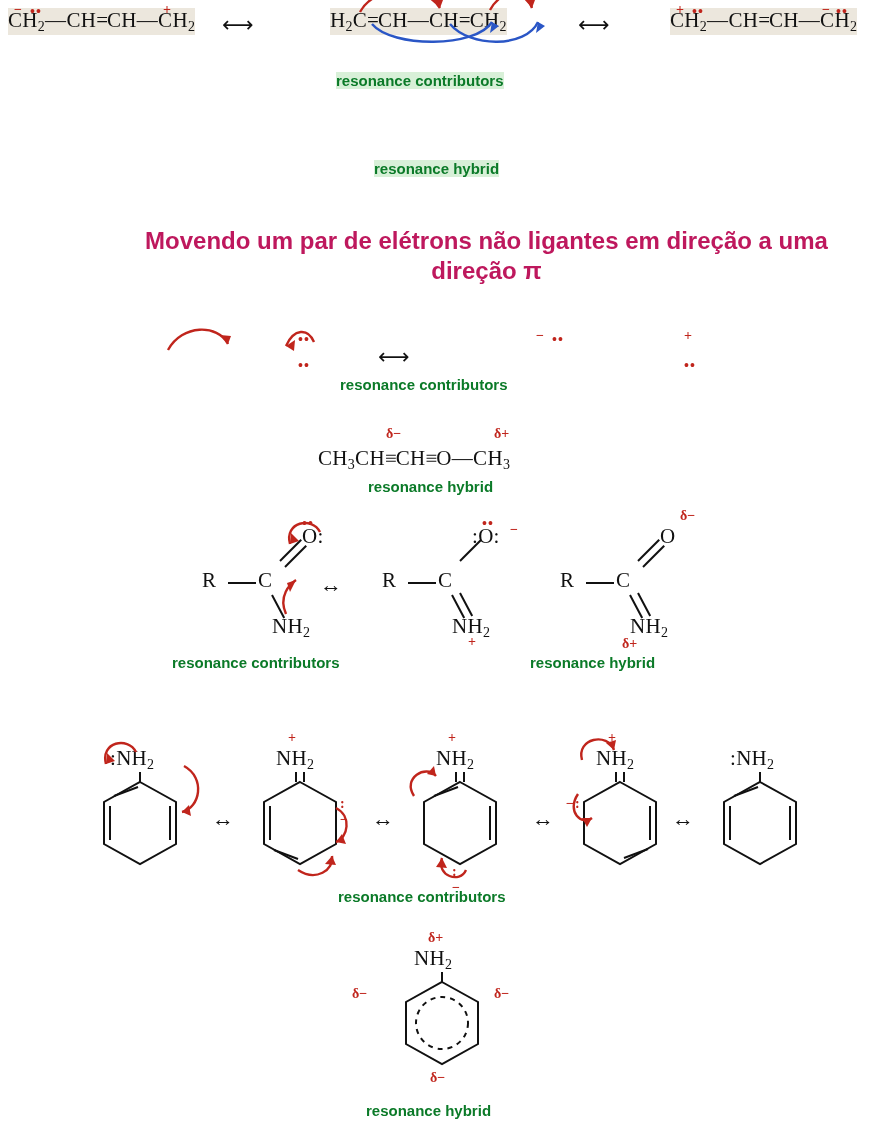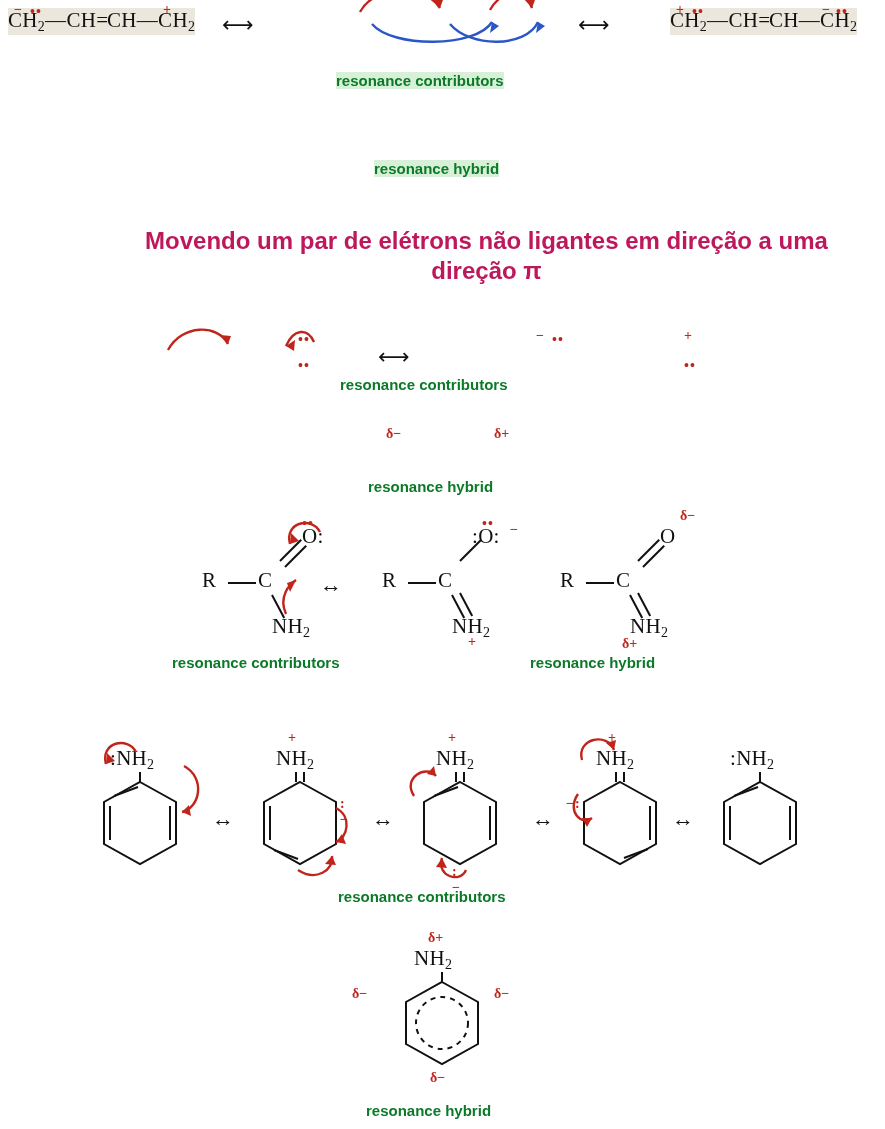--- a/index.html
+++ b/index.html
@@ -40,20 +40,23 @@
 
     <div class="abs hl" style="left:8px;top:8px;">
       <span class="abs redsm" style="left:6px;top:-6px;">−</span>
       <span class="abs redsm" style="left:22px;top:-4px;letter-spacing:1px;">••</span>
       <span class="chem">CH<span class="sub">2</span></span><span class="chem">—CH<span style="letter-spacing:-1px;">=</span>CH—CH<span class="sub">2</span></span>
       <span class="abs redsm" style="left:155px;top:-6px;">+</span>
     </div>
 
     <div class="abs dblarrow" style="left:222px;top:12px;">⟷</div>
 
+    <div class="abs hl" style="left:330px;top:8px;">
+      <span class="chem">H<span class="sub">2</span>C<span style="letter-spacing:-1px;">=</span>CH—CH<span style="letter-spacing:-1px;">=</span>CH<span class="sub">2</span></span>
+    </div>
 
     <svg class="abs" style="left:330px;top:-22px;" width="240" height="60">
       <path d="M30,34 C45,6 95,6 110,30" fill="none" stroke="#c0251c" stroke-width="2.4"></path>
       <path d="M110,30 l-8,-9 l11,1 z" fill="#c0251c"></path>
       <path d="M160,32 C172,10 196,12 202,30" fill="none" stroke="#c0251c" stroke-width="2.4"></path>
       <path d="M202,30 l-8,-9 l11,1 z" fill="#c0251c"></path>
       <path d="M42,46 C62,70 146,70 162,44" fill="none" stroke="#2a56c6" stroke-width="2.4"></path>
       <path d="M162,44 l-2,11 l9,-7 z" fill="#2a56c6"></path>
       <path d="M120,46 C140,70 196,70 208,44" fill="none" stroke="#2a56c6" stroke-width="2.4"></path>
       <path d="M208,44 l-2,11 l9,-7 z" fill="#2a56c6"></path>
@@ -93,20 +96,23 @@
 
     <div class="abs dblarrow" style="left:378px;top:24px;">⟷</div>
 
     <span class="abs redsm" style="left:536px;top:8px;">−</span>
     <span class="abs redsm" style="left:552px;top:12px;letter-spacing:1px;">••</span>
     <span class="abs redsm" style="left:684px;top:8px;">+</span>
     <span class="abs redsm" style="left:684px;top:38px;letter-spacing:1px;">••</span>
 
     <div class="abs green" style="left:340px;top:56px;">resonance contributors</div>
 
+    <div class="abs chem" style="left:318px;top:126px;">
+      CH<span class="sub">3</span>CH<span style="letter-spacing:-1px;">≡</span>CH<span style="letter-spacing:-1px;">≡</span>O—CH<span class="sub">3</span>
+    </div>
     <span class="abs redsm" style="left:386px;top:106px;">δ−</span>
     <span class="abs redsm" style="left:494px;top:106px;">δ+</span>
     <div class="abs green" style="left:368px;top:158px;">resonance hybrid</div>
   </div>
 
   <div class="abs" style="left:0;top:520px;width:885px;height:160px;">
 
     <div class="abs" style="left:180px;top:0;width:170px;height:140px;">
       <span class="abs chem" style="left:22px;top:48px;">R</span>
       <div class="bond" style="left:48px;top:62px;width:28px;"></div>

